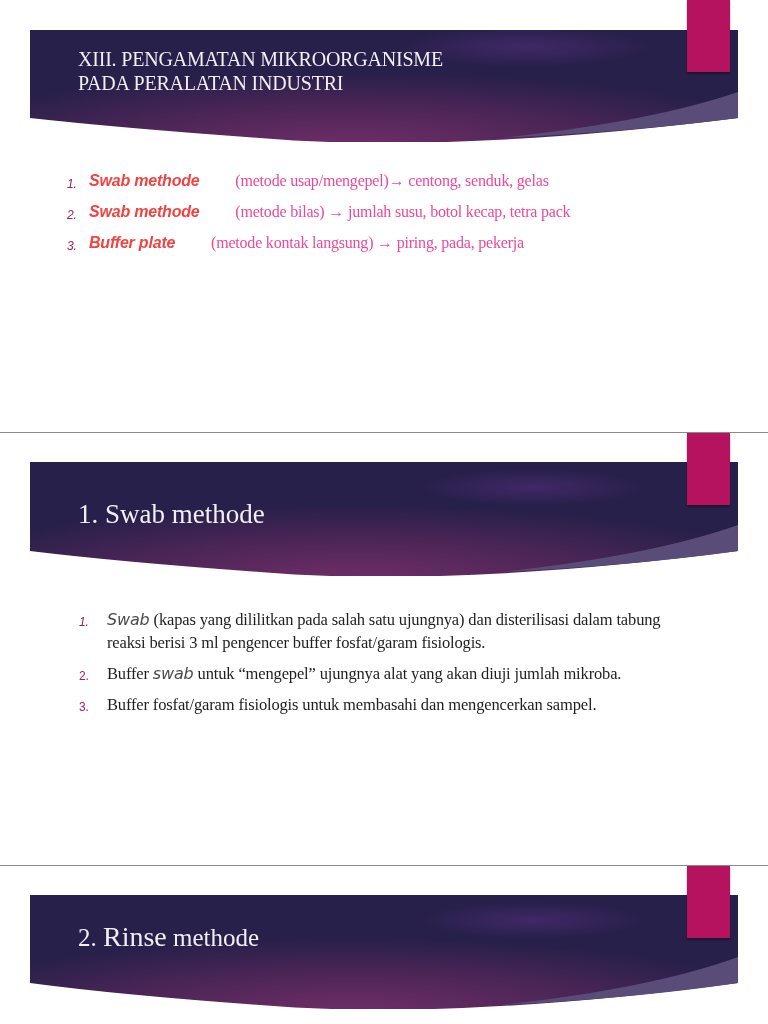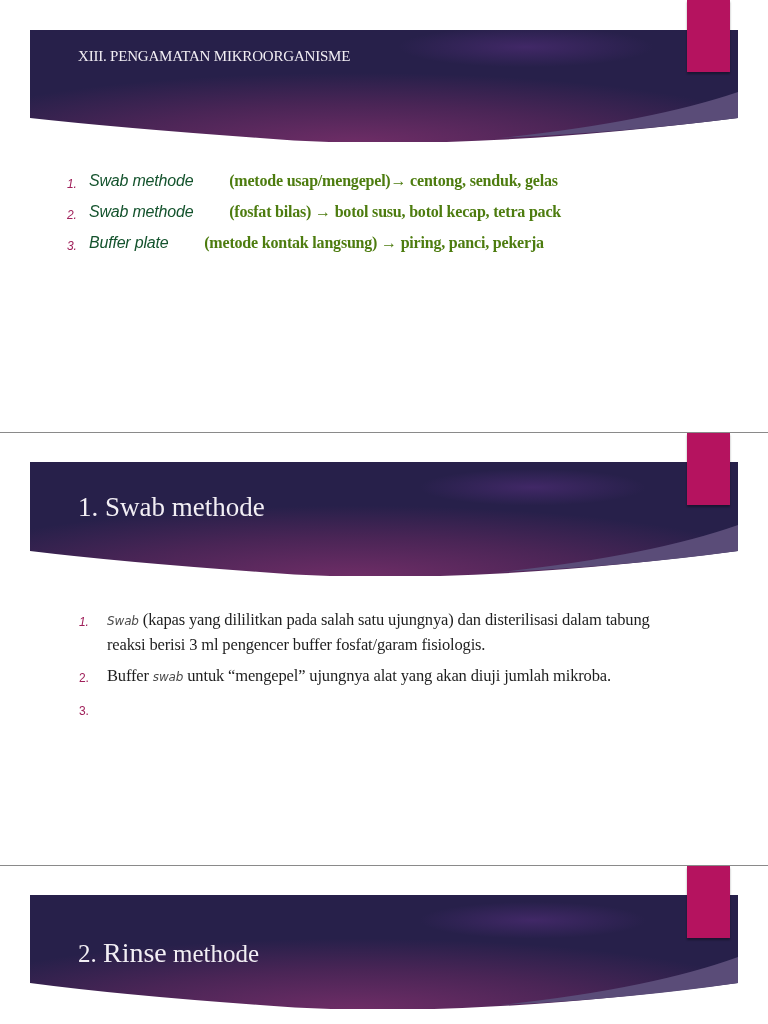--- a/index.html
+++ b/index.html
@@ -3,31 +3,31 @@
   <meta charset="utf-8">
   <style>
     html, body { margin: 0; padding: 0; background: #ffffff; }
     body { width: 768px; height: 1024px; position: relative; overflow: hidden; font-family: "Liberation Serif", serif; }
     .slide { position: absolute; left: 0; width: 768px; background: #ffffff; }
     .sep { position: absolute; left: 0; width: 768px; height: 1px; background: #8a8a8a; }
     .banner { position: absolute; left: 30px; width: 708px; }
     .banner svg { position: absolute; left: 0; top: 0; display: block; }
     .pink { position: absolute; left: 657px; width: 43px; background: #b5135f; box-shadow: 0 2px 2px rgba(0,0,0,0.35); }
     .title { position: absolute; left: 78px; color: #f2eef4; font-family: "Liberation Serif", serif; font-weight: normal; line-height: 1.2; margin: 0; }
-    .t1 { top: 47px; font-size: 15px; letter-spacing: -0.2px; }
-    .t2 { font-size: 27px; }
+    .t1 { top: 47px; font-size: 20px; letter-spacing: -0.2px; }
+    .t2 { font-size: 27px; margin-top: 7px; }
     .list { position: absolute; margin: 0; padding: 0; list-style: none; }
     .list li { position: relative; color: #1e1e1e; }
     .num { position: absolute; font-family: "Liberation Sans", sans-serif; color: #a0205a; font-style: italic; font-size: 12px; }
     .num.up { font-style: normal; }
-    .it { font-family: "Liberation Sans", sans-serif; font-style: italic; color: #14532d; font-weight: normal; }
-    .itb { font-family: "DejaVu Sans", sans-serif; font-style: italic; color: #4a4a4a; font-size: 12px; }
+    .it { font-family: "Liberation Sans", sans-serif; font-style: italic; color: #ef4444; font-weight: bold; }
+    .itb { font-family: "DejaVu Sans", sans-serif; font-style: italic; color: #4a4a4a; font-size: 16px; }
     .l1 li { font-size: 16px; height: 31px; line-height: 20px; letter-spacing: -0.2px; }
     .l1 .num { left: -22px; top: 3px; }
-    .l1 .txt { font-weight: bold; color: #4d7c0f; padding-left: 32px; }
+    .l1 .txt { font-weight: normal; color: #ec4899; padding-left: 32px; }
     .l2 li { font-size: 16.5px; line-height: 23px; margin-bottom: 8px; letter-spacing: -0.15px; }
     .l2 .num { left: -28px; top: 3px; }
   </style>
 </head>
 <body>
 
 <div class="slide" style="top:0;height:432px;">
   <div class="banner" style="top:30px;height:112px;">
     <svg width="708" height="112" viewBox="0 0 708 112">
       <defs>
@@ -42,33 +42,34 @@
         </radialGradient>
       </defs>
       <path d="M0 0 L708 0 L708 88 Q420 124 230 108 Q90 98 0 88 Z" fill="url(#g1)"></path>
       <path d="M0 0 L708 0 L708 88 Q420 124 230 108 Q90 98 0 88 Z" fill="url(#h1)"></path>
       <path d="M708 62 Q620 92 470 108 Q600 102 708 88 Z" fill="#5a4c78"></path>
     </svg>
     <div class="pink" style="top:-30px;height:72px;"></div>
   </div>
   <h1 class="title t1">
     <span>XIII. PENGAMATAN MIKROORGANISME</span><br>
+    <span>PADA PERALATAN INDUSTRI</span>
   </h1>
   <ol class="list l1" style="left:89px;top:171px;">
     <li>
       <span class="num">1.</span>
       <span class="it">Swab methode</span><span class="txt"> (metode usap/mengepel)→ centong, senduk, gelas</span>
     </li>
     <li>
       <span class="num">2.</span>
-      <span class="it">Swab methode</span><span class="txt"> (fosfat bilas) → botol susu, botol kecap, tetra pack</span>
+      <span class="it">Swab methode</span><span class="txt"> (metode bilas) → jumlah susu, botol kecap, tetra pack</span>
     </li>
     <li>
       <span class="num">3.</span>
-      <span class="it">Buffer plate</span><span class="txt"> (metode kontak langsung) → piring, panci, pekerja</span>
+      <span class="it">Buffer plate</span><span class="txt"> (metode kontak langsung) → piring, pada, pekerja</span>
     </li>
   </ol>
 </div>
 
 <div class="sep" style="top:432px;"></div>
 
 <div class="slide" style="top:433px;height:432px;">
   <div class="banner" style="top:29px;height:114px;">
     <svg width="708" height="114" viewBox="0 0 708 114">
       <defs>
@@ -93,20 +94,21 @@
     <li>
       <span class="num">1.</span>
       <span class="itb">Swab</span><span> (kapas yang dililitkan pada salah satu ujungnya) dan disterilisasi dalam tabung reaksi berisi 3 ml pengencer buffer fosfat/garam fisiologis.</span>
     </li>
     <li>
       <span class="num up">2.</span>
       <span>Buffer </span><span class="itb">swab</span><span> untuk “mengepel” ujungnya alat yang akan diuji jumlah mikroba.</span>
     </li>
     <li>
       <span class="num up">3.</span>
+      <span>Buffer fosfat/garam fisiologis untuk membasahi dan mengencerkan sampel.</span>
     </li>
   </ol>
 </div>
 
 <div class="sep" style="top:865px;"></div>
 
 <div class="slide" style="top:866px;height:158px;">
   <div class="banner" style="top:29px;height:114px;">
     <svg width="708" height="114" viewBox="0 0 708 114">
       <defs>
@@ -119,16 +121,16 @@
           <stop offset="0" stop-color="#44296a" stop-opacity="0.9"></stop>
           <stop offset="1" stop-color="#44296a" stop-opacity="0"></stop>
         </radialGradient>
       </defs>
       <path d="M0 0 L708 0 L708 88 Q420 126 230 110 Q90 100 0 88 Z" fill="url(#g3)"></path>
       <path d="M0 0 L708 0 L708 88 Q420 126 230 110 Q90 100 0 88 Z" fill="url(#h3)"></path>
       <path d="M708 62 Q620 94 470 110 Q600 104 708 88 Z" fill="#5a4c78"></path>
     </svg>
     <div class="pink" style="top:-29px;height:72px;"></div>
   </div>
-  <h2 class="title" style="top:70px;font-size:25px;text-align:center;">
+  <h2 class="title" style="top:54px;font-size:25px;text-align:center;">
     <span>2. </span><span style="font-size:28px;">Rinse</span><span> methode</span>
   </h2>
 </div>
 
 </body></html>

